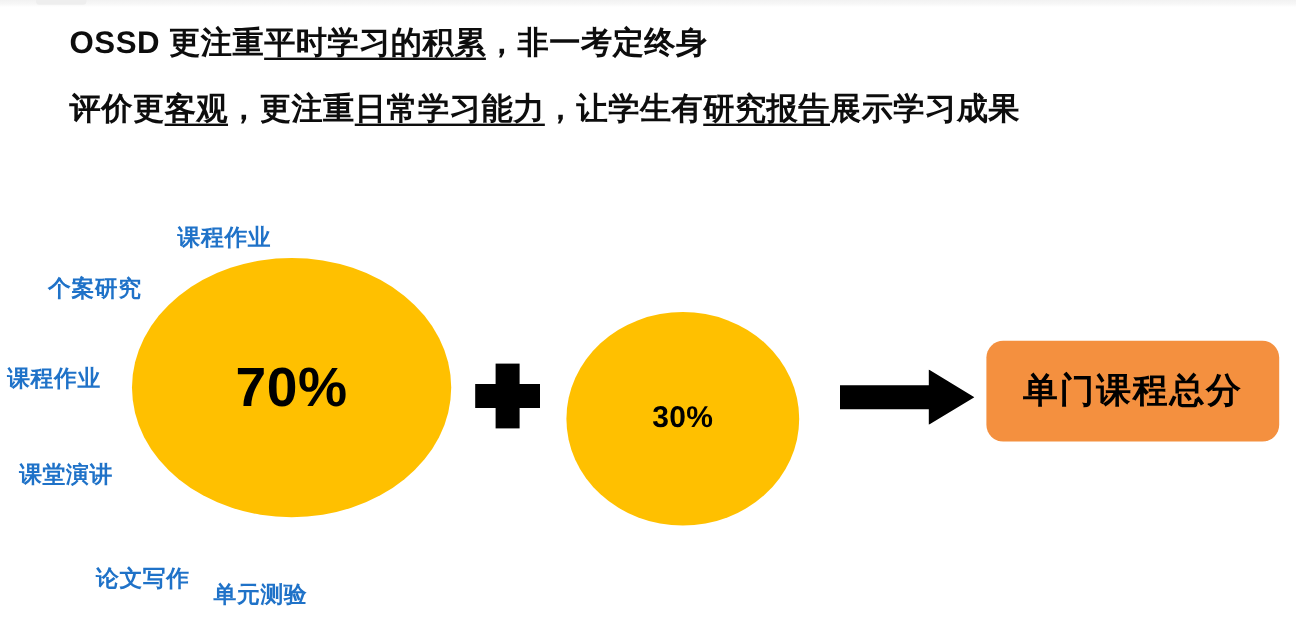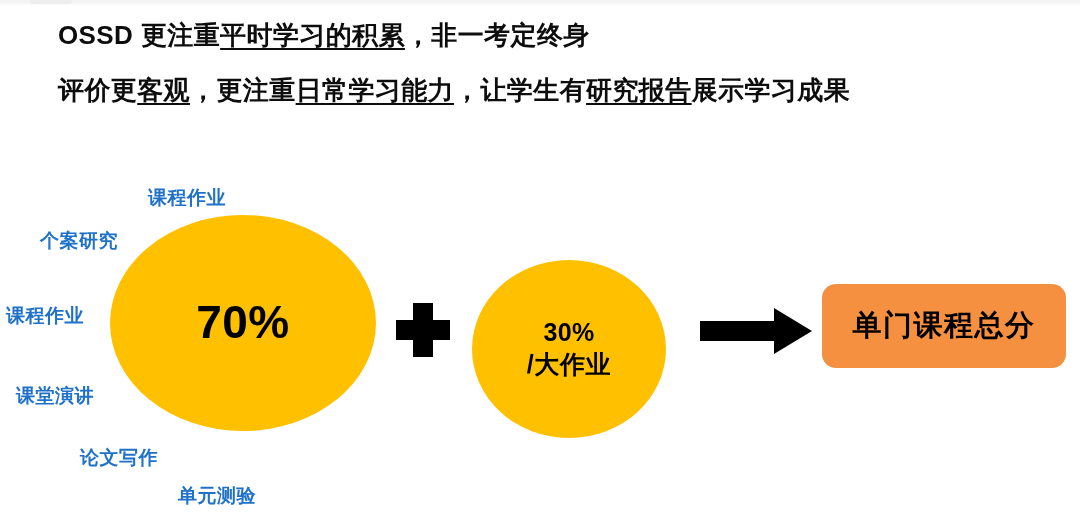--- a/index.html
+++ b/index.html
@@ -69,21 +69,21 @@
     font-size: 19px;
     font-weight: 700;
     letter-spacing: 0.5px;
     white-space: nowrap;
     margin-top: 20px;
   }
   .bl-0 { left: 148px; top: 165px; }   
   .bl-1 { left: 40px;  top: 208px; }   
   .bl-2 { left: 6px;   top: 283px; }   
   .bl-3 { left: 16px;  top: 363px; }   
-  .bl-4 { left: 80px;  top: 425px; text-align: right; }   
+  .bl-4 { left: 80px;  top: 449px; text-align: right; }   
   .bl-5 { left: 178px; top: 463px; }   
 
   
   .ellipse {
     position: absolute;
     display: flex;
     flex-direction: column;
     align-items: center;
     justify-content: center;
     border-radius: 50%;
@@ -209,21 +209,20 @@
     <div class="pct">70%</div>
   </div>
 
   <div class="plus">
     <i class="h"></i>
     <i class="v"></i>
   </div>
 
   <div class="ellipse ellipse-minor" style="background:#FFC000">
     <div class="pct">30%</div>
-    <div class="cap">/大作业</div>
   </div>
 
   <div class="arrow">
     <svg width="112" height="46" viewBox="0 0 112 46" xmlns="http://www.w3.org/2000/svg" aria-hidden="true">
       <polygon points="0,13 74,13 74,0 112,23 74,46 74,33 0,33" fill="#000000"></polygon>
     </svg>
   </div>
 
   <div class="result-box">
     <span>单门课程总分</span>

